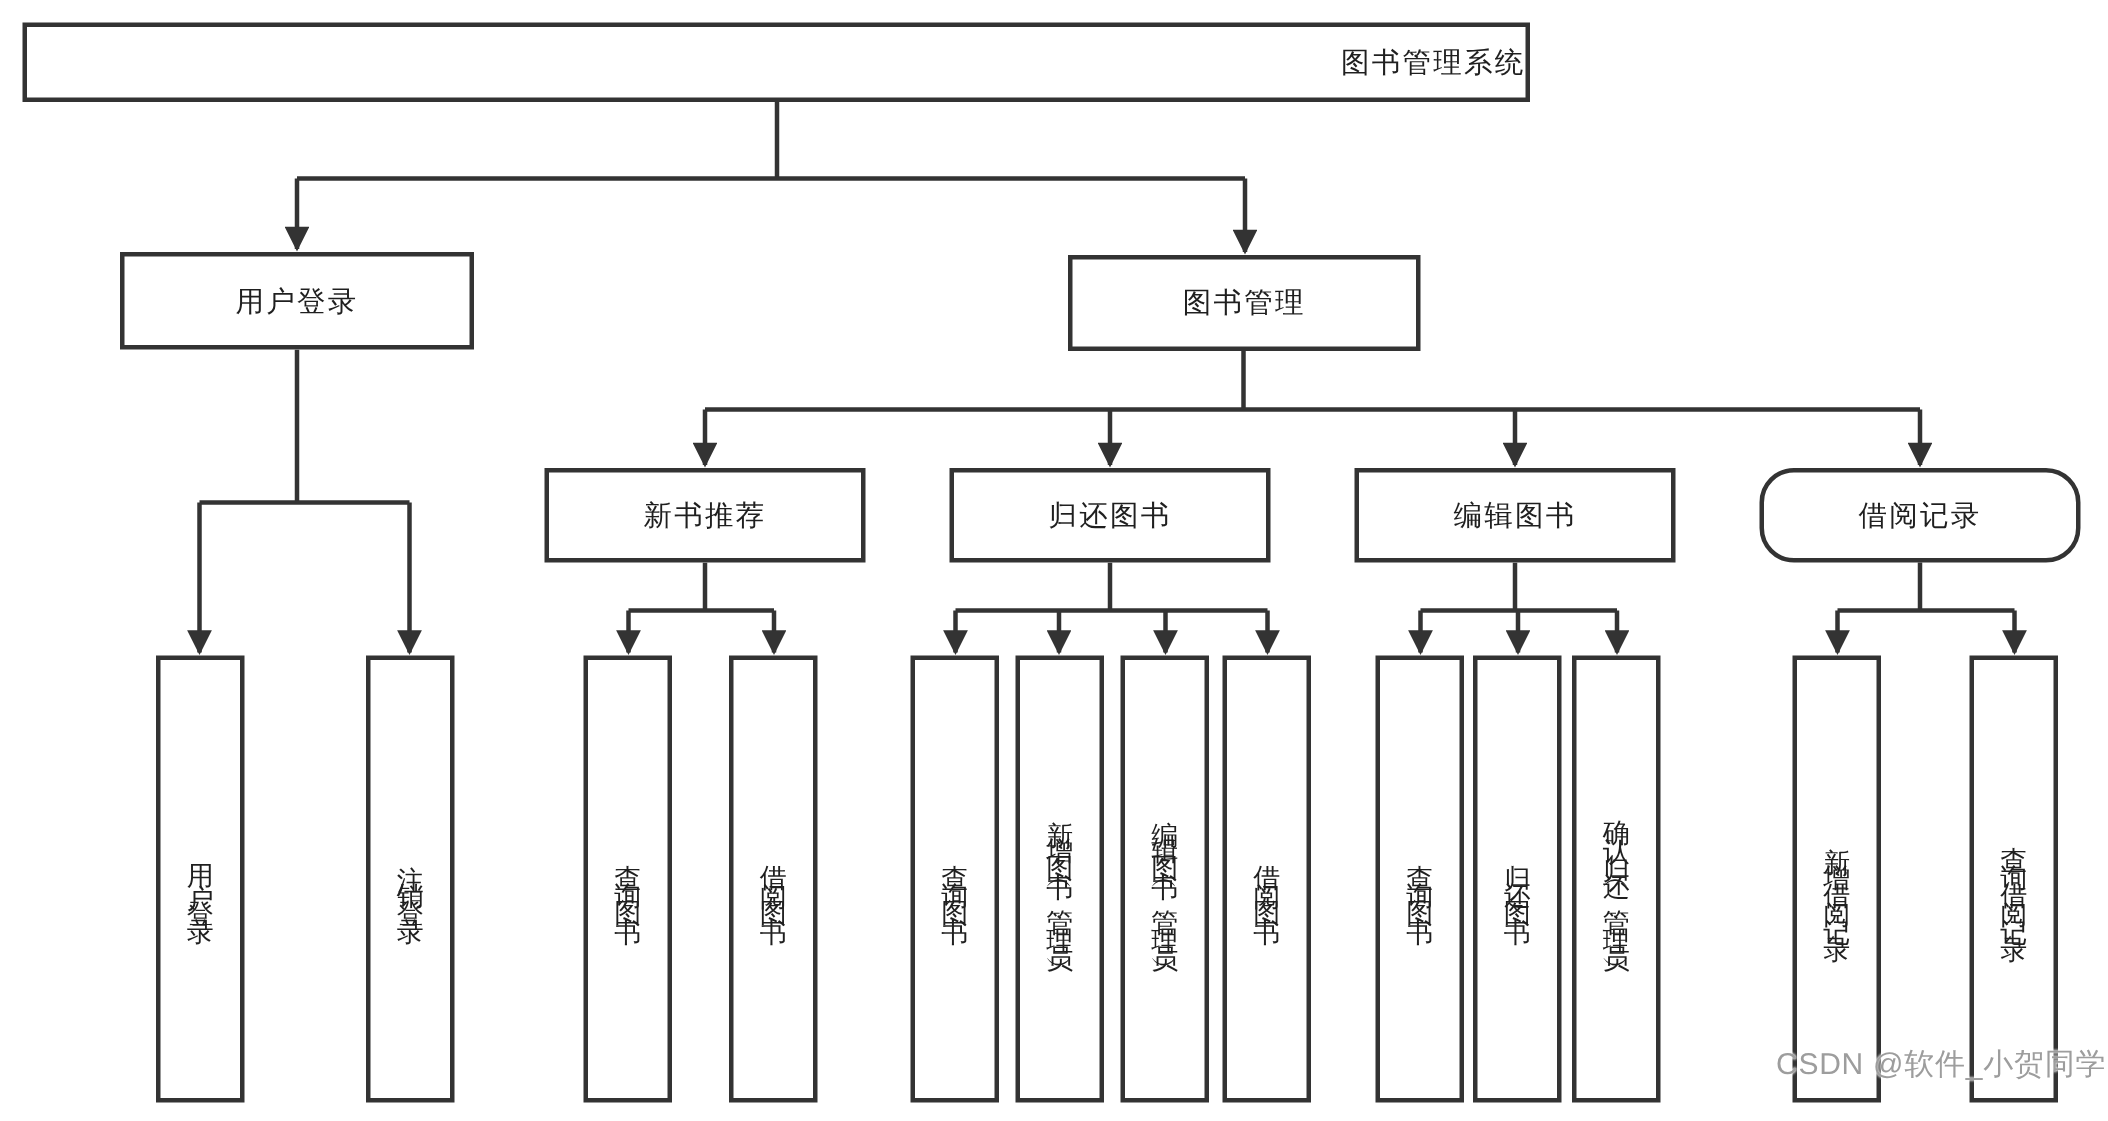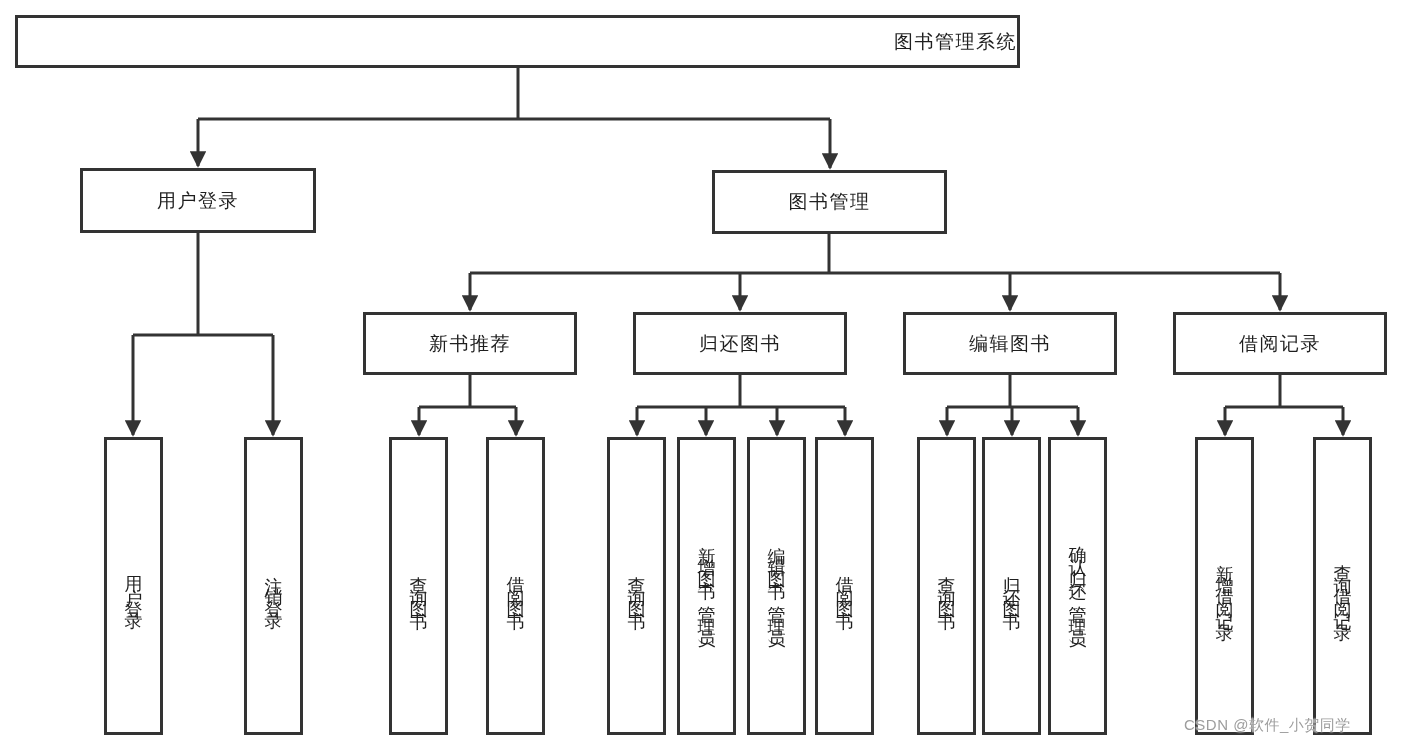--- a/index.html
+++ b/index.html
@@ -46,22 +46,22 @@
     text-orientation: mixed;
     font-size: 18px;
     letter-spacing: 12px;
     line-height: 1;
     color: #1f1f1f;
     white-space: nowrap;
   }
   .watermark {
     position: absolute;
     left: 1184px;
-    top: 716px;
-    font-size: 15px;
+    top: 696px;
+    font-size: 20px;
     color: #9d9d9d;
     letter-spacing: 0.5px;
     z-index: 5;
     text-shadow: 0 0 2px #ffffff, 0 0 2px #ffffff;
     white-space: nowrap;
   }
 </style>
 </head>
 <body>
 
@@ -130,21 +130,21 @@
 
   <div class="node hbox" style="left:712px; top:170px; width:235px; height:64px;">
     <span>图书管理</span>
   </div>
   <div class="node hbox" style="left:633px; top:312px; width:214px; height:63px;">
     <span>归还图书</span>
   </div>
   <div class="node hbox" style="left:903px; top:312px; width:214px; height:63px;">
     <span>编辑图书</span>
   </div>
-  <div class="node hbox" style="left:1173px; top:312px; width:214px; height:63px;">
+  <div class="node hbox" style="left:1173px; top:312px; width:214px; height:63px;border-radius:23px;">
     <span>借阅记录</span>
   </div>
 
   <div class="node leaf" style="left:104px;">
     <span class="vtext">用户登录</span>
   </div>
   <div class="node leaf" style="left:244px;">
     <span class="vtext">注销登录</span>
   </div>
 

